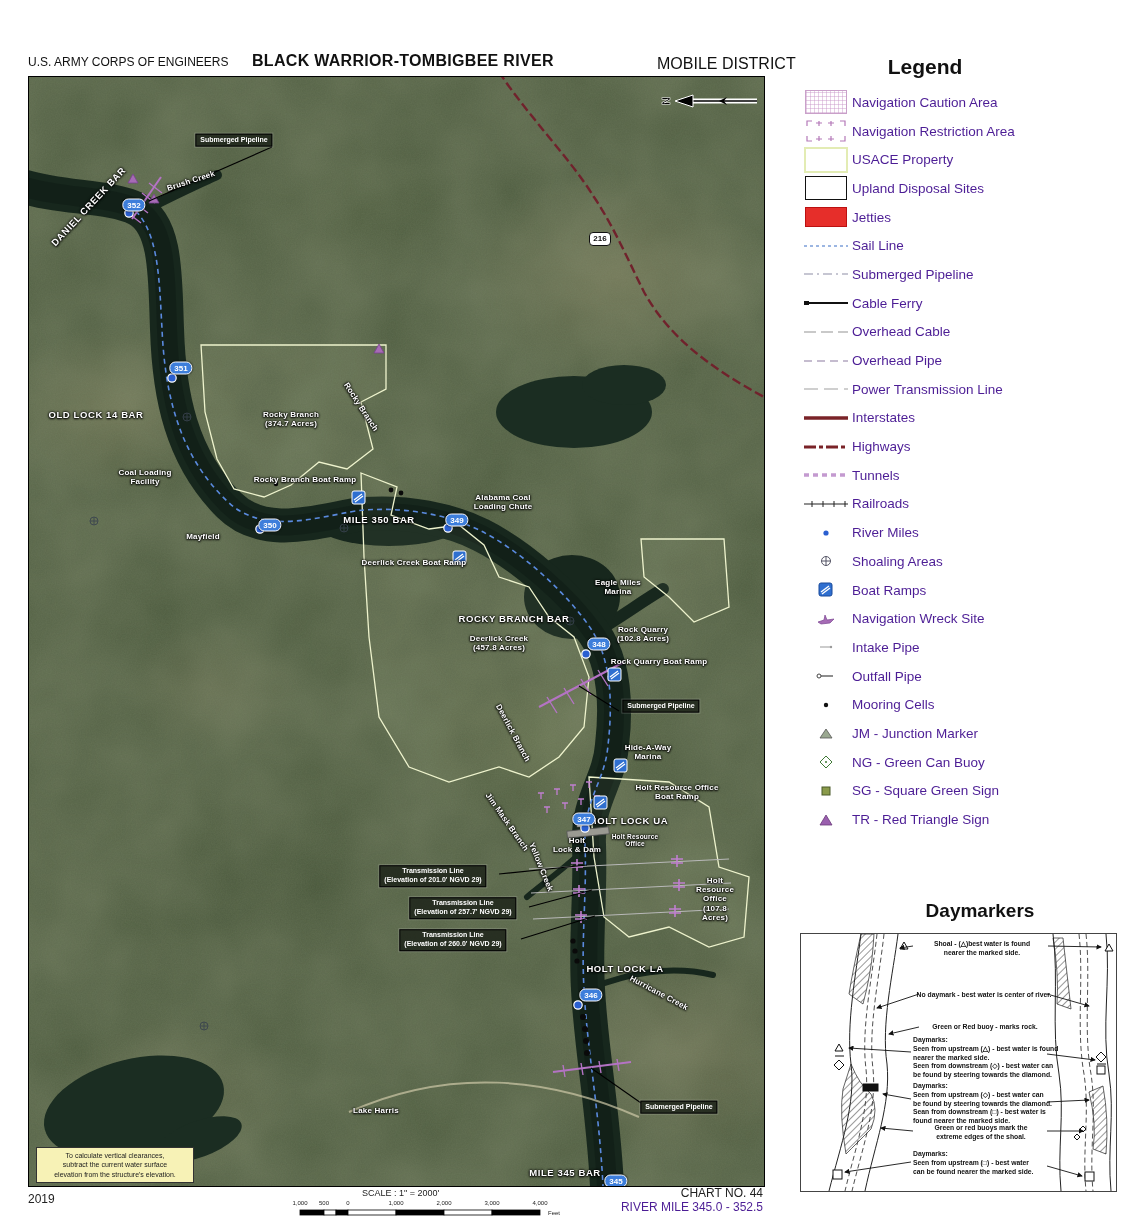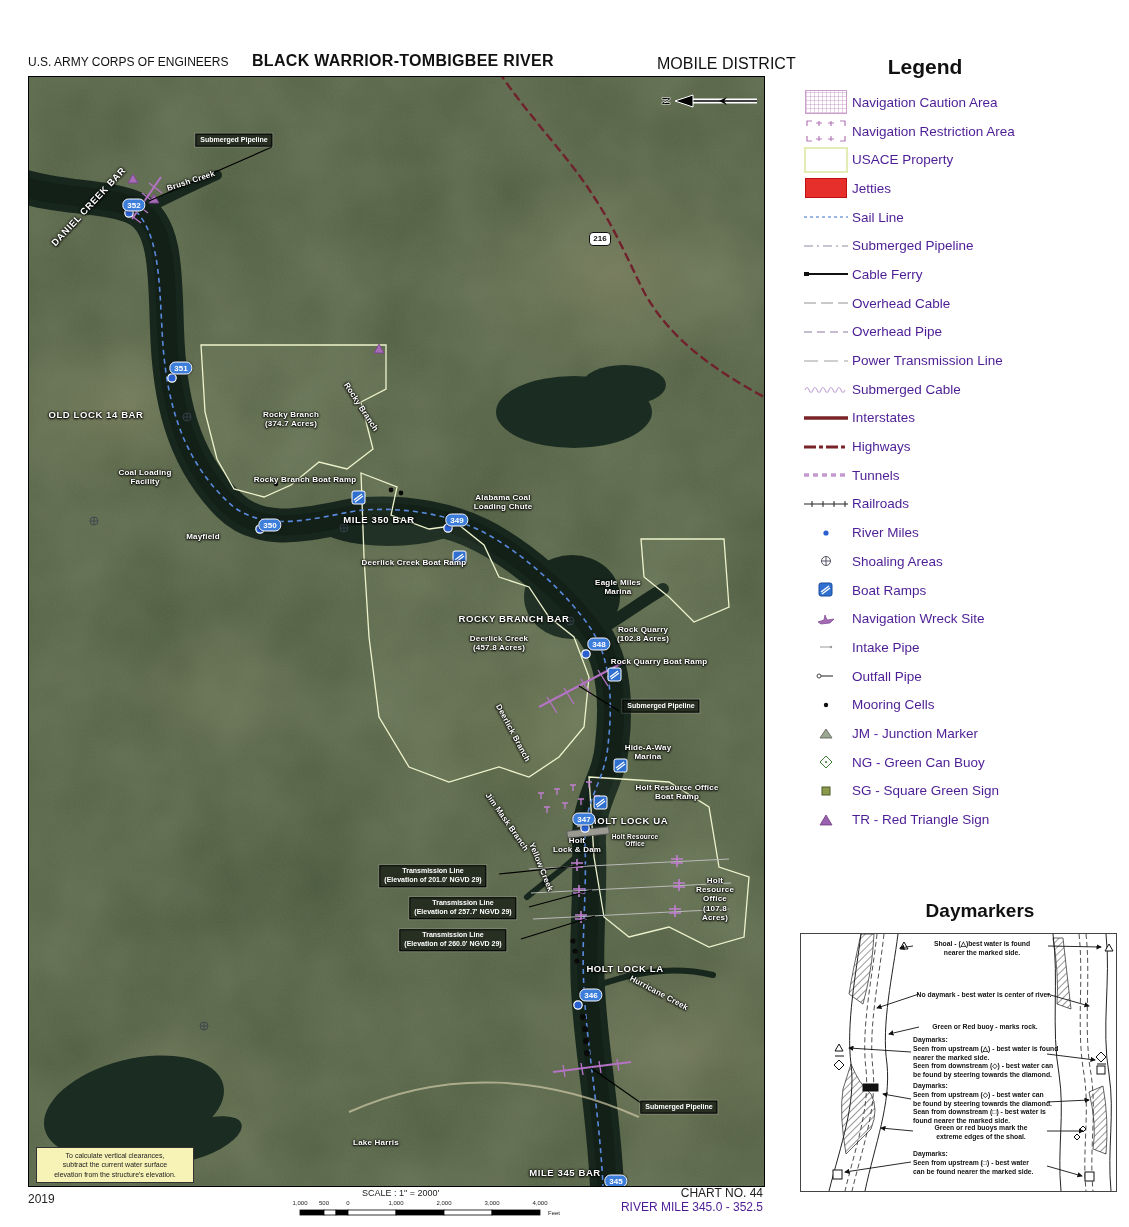--- a/index.html
+++ b/index.html
@@ -309,21 +309,21 @@
 (Elevation of 201.0' NGVD 29)</div>
   <div class="mlbox" style="left:434px;top:831px;">Transmission Line
 (Elevation of 257.7' NGVD 29)</div>
   <div class="mlbox" style="left:424px;top:863px;">Transmission Line
 (Elevation of 260.0' NGVD 29)</div>
   <div class="ml" style="left:686px;top:822px;">Holt Resource Office
 (107.8 Acres)</div>
   <div class="ml big" style="left:596px;top:892px;">HOLT LOCK LA</div>
   <div class="ml" style="left:630px;top:916px;transform:translate(-50%,-50%) rotate(28deg);">Hurricane Creek</div>
   <div class="mlbox" style="left:650px;top:1030px;">Submerged Pipeline</div>
-  <div class="ml" style="left:347px;top:1034px;margin-top:32px;">Lake Harris</div>
+  <div class="ml" style="left:347px;top:1034px;">Lake Harris</div>
   <div class="ml big" style="left:536px;top:1096px;">MILE 345 BAR</div>
 
   <div class="badge" style="left:105px;top:128px;">352</div>
   <div class="badge" style="left:152px;top:291px;">351</div>
   <div class="badge" style="left:241px;top:448px;">350</div>
   <div class="badge" style="left:428px;top:443px;">349</div>
   <div class="badge" style="left:570px;top:567px;">348</div>
   <div class="badge" style="left:555px;top:742px;">347</div>
   <div class="badge" style="left:562px;top:918px;">346</div>
   <div class="badge" style="left:587px;top:1104px;">345</div>
@@ -377,20 +377,26 @@
       <span class="lg-lb">Navigation Restriction Area</span>
     </div>
   <div class="lg-row">
       <span class="lg-ic">
         <span class="sw-usace"></span>
       </span>
       <span class="lg-lb">USACE Property</span>
     </div>
   <div class="lg-row">
       <span class="lg-ic">
+        <span class="sw-upland"></span>
+      </span>
+      <span class="lg-lb">Upland Disposal Sites</span>
+    </div>
+  <div class="lg-row">
+      <span class="lg-ic">
         <span class="sw-jetties"></span>
       </span>
       <span class="lg-lb">Jetties</span>
     </div>
   <div class="lg-row">
       <span class="lg-ic">
         <svg width="46" height="10">
           <line x1="1" y1="5" x2="45" y2="5" class="ln-sail"></line>
         </svg>
       </span>
@@ -429,28 +435,20 @@
       </span>
       <span class="lg-lb">Overhead Pipe</span>
     </div>
   <div class="lg-row">
       <span class="lg-ic">
         <svg width="46" height="10">
           <line x1="1" y1="5" x2="45" y2="5" class="ln-power"></line>
         </svg>
       </span>
       <span class="lg-lb">Power Transmission Line</span>
-    </div>
-  <div class="lg-row">
-      <span class="lg-ic">
-        <svg width="46" height="12">
-          <path d="M2,7 q2,-5 4,0 t4,0 t4,0 t4,0 t4,0 t4,0 t4,0 t4,0 t4,0 t4,0" class="ln-subcable"></path>
-        </svg>
-      </span>
-      <span class="lg-lb">Submerged Cable</span>
     </div>
   <div class="lg-row">
       <span class="lg-ic">
         <svg width="46" height="10">
           <line x1="1" y1="5" x2="45" y2="5" class="ln-inter"></line>
         </svg>
       </span>
       <span class="lg-lb">Interstates</span>
     </div>
   <div class="lg-row">

